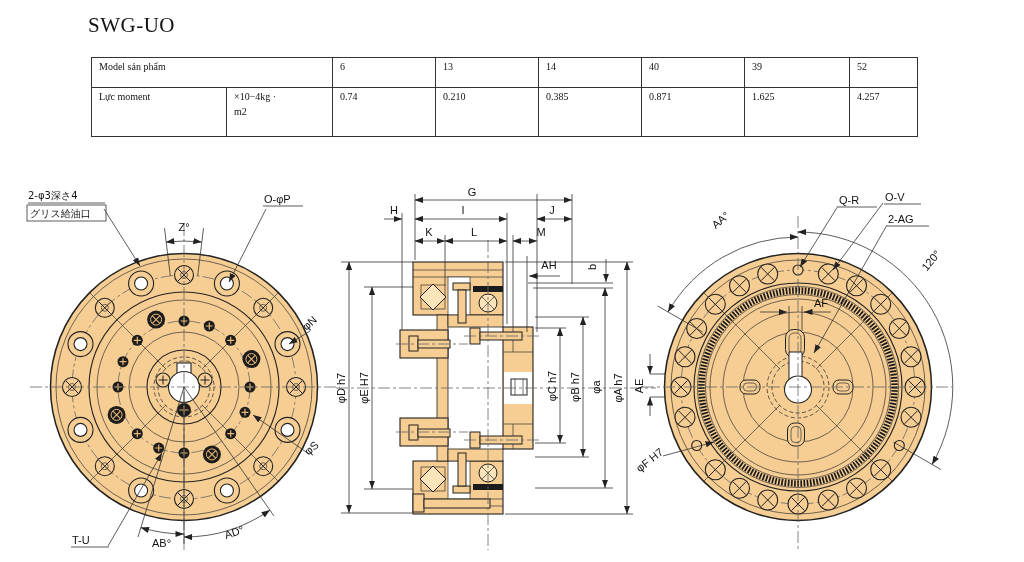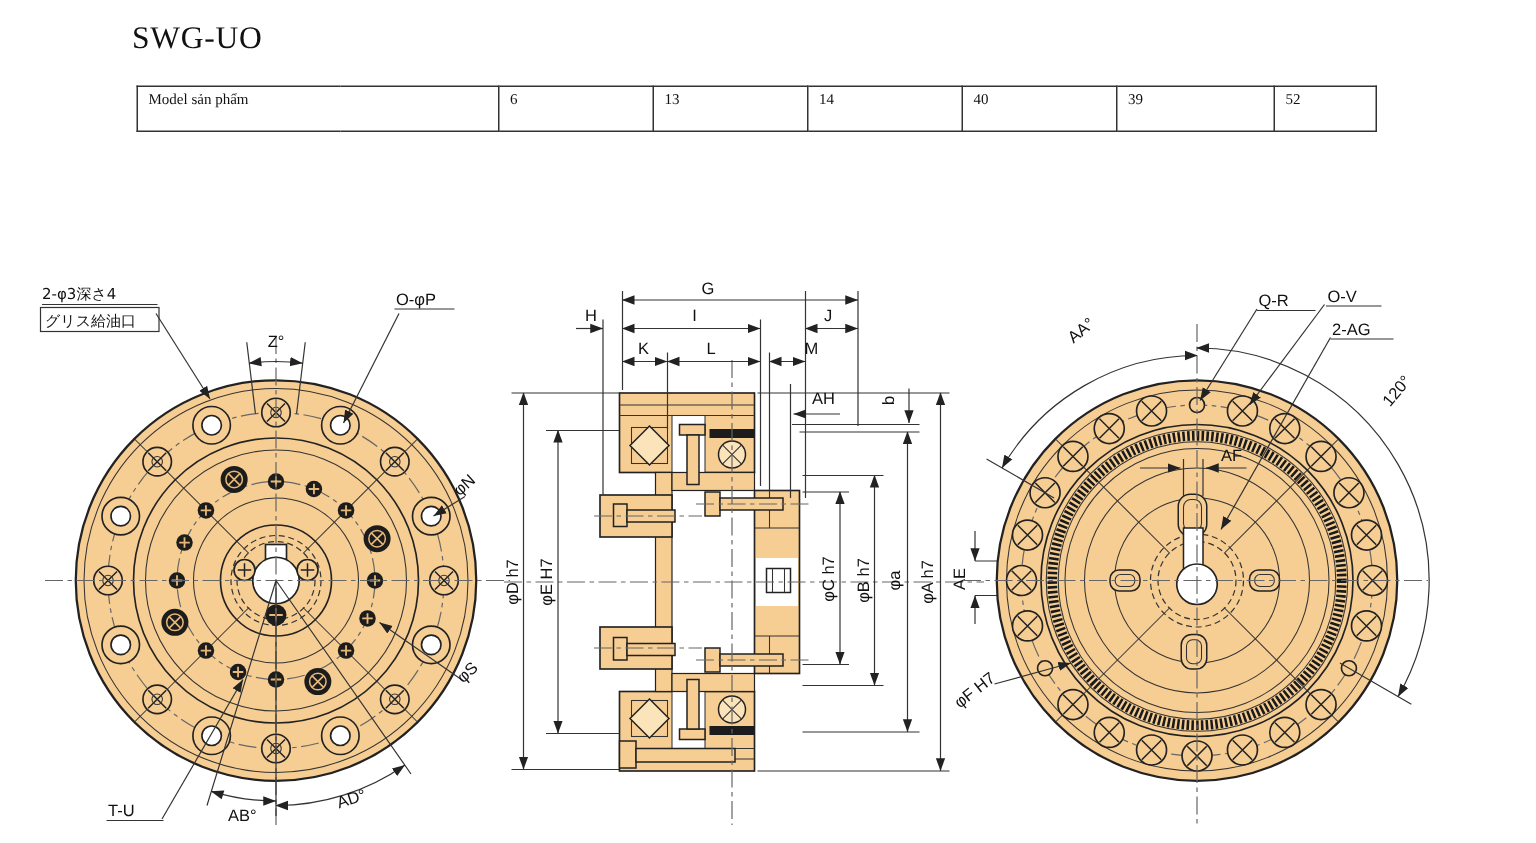--- a/index.html
+++ b/index.html
@@ -49,20 +49,33 @@
   </colgroup>
   <tbody>
       <tr class="r1">
     <td colspan="2">Model sản phẩm</td>
     <td>6</td>
     <td>13</td>
     <td>14</td>
     <td>40</td>
     <td>39</td>
     <td>52</td>
+  </tr>
+  <tr class="r2">
+    <td>Lực moment</td>
+    <td>
+      <div>×10−4kg ·</div>
+      <div>m2</div>
+    </td>
+    <td>0.74</td>
+    <td>0.210</td>
+    <td>0.385</td>
+    <td>0.871</td>
+    <td>1.625</td>
+    <td>4.257</td>
   </tr>
 </tbody>
   </table>
 
 <svg width="1024" height="562" viewBox="0 0 1024 562">
   <defs>
     <marker id="ma" markerWidth="9" markerHeight="7" refX="8.5" refY="3.5" orient="auto" markerUnits="userSpaceOnUse">
       <path d="M0,0.4 L8.5,3.5 L0,6.6 Z" fill="#222"></path>
     </marker>
     <marker id="mas" markerWidth="9" markerHeight="7" refX="0.5" refY="3.5" orient="auto" markerUnits="userSpaceOnUse">

